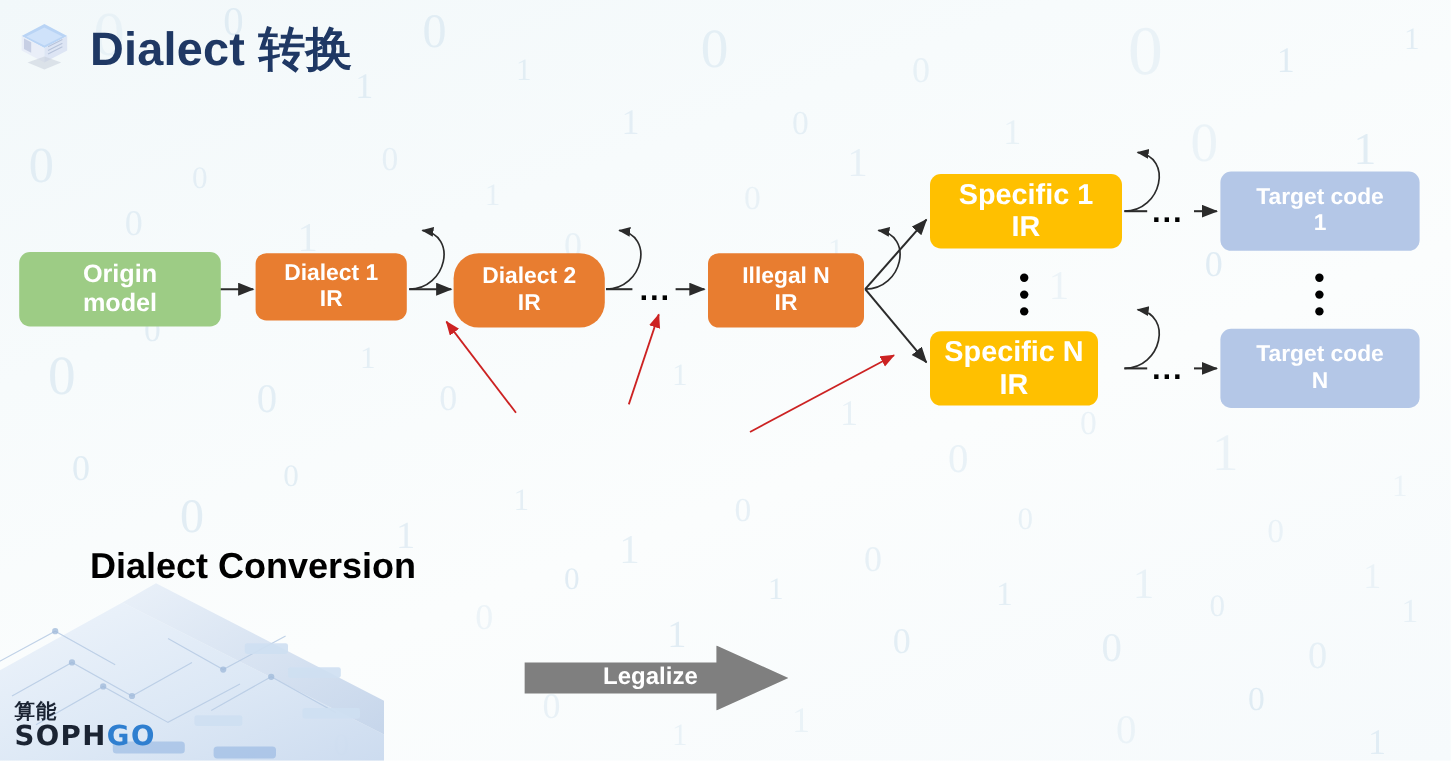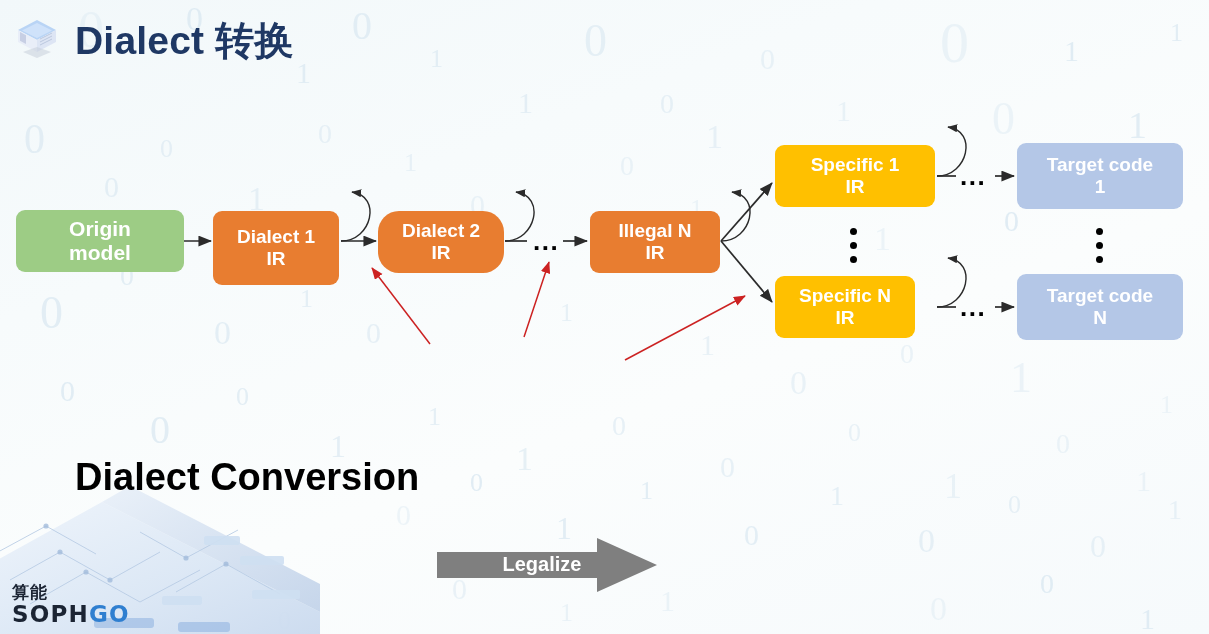--- a/index.html
+++ b/index.html
@@ -94,21 +94,21 @@
     text-align: center;
     border-radius: 9px;
     color: #ffffff;
     font-weight: bold;
     line-height: 1.14;
     z-index: 6;
     box-sizing: border-box;
   }
   .node-origin   { background: #9DCC85; font-size: 21px; }
   .node-dialect  { background: #E87D30; font-size: 19px; }
-  .node-specific { background: #FFC000; font-size: 19px; }
+  .node-specific { background: #FFC000; font-size: 24px; }
   .node-target   { background: #B4C7E7; font-size: 19px; }
 
   .ellipsis-h {
     position: absolute;
     color: #000000;
     font-size: 26px;
     font-weight: bold;
     letter-spacing: 1.5px;
     line-height: 1;
     z-index: 6;
@@ -138,21 +138,21 @@
     color: #ee1111;
     z-index: 6;
     white-space: nowrap;
   }
 
   
   #section-title {
     position: absolute;
     left: 75px;
     top: 456px;
-    font-size: 38px;
+    font-size: 30px;
     font-weight: bold;
     color: #000000;
     z-index: 6;
     white-space: nowrap;
   }
 
   .op-box {
     position: absolute;
     display: flex;
     align-items: center;
@@ -396,21 +396,21 @@
       <path d="M430,344 L372,268" marker-end="url(#ahr)"></path>
       <path d="M524,337 L549,262" marker-end="url(#ahr)"></path>
       <path d="M625,360 L745,296" marker-end="url(#ahr)"></path>
     </g>
   </svg>
 
   <div class="node node-origin" style="left:16px; top:210px; width:168px; height:62px;">
     <span><span>Origin</span><br><span>model</span></span>
   </div>
 
-  <div class="node node-dialect" style="left:213px; top:211px; width:126px; height:74px;">
+  <div class="node node-dialect" style="left:213px; top:211px; width:126px; height:56px;">
     <span><span>Dialect 1</span><br><span>IR</span></span>
   </div>
 
   <div class="node node-dialect" style="left:378px; top:211px; width:126px; height:62px;border-radius:21px;">
     <span><span>Dialect 2</span><br><span>IR</span></span>
   </div>
 
   <div class="ellipsis-h" style="left:533px; top:228px;">...</div>
 
   <div class="node node-dialect" style="left:590px; top:211px; width:130px; height:62px;">

